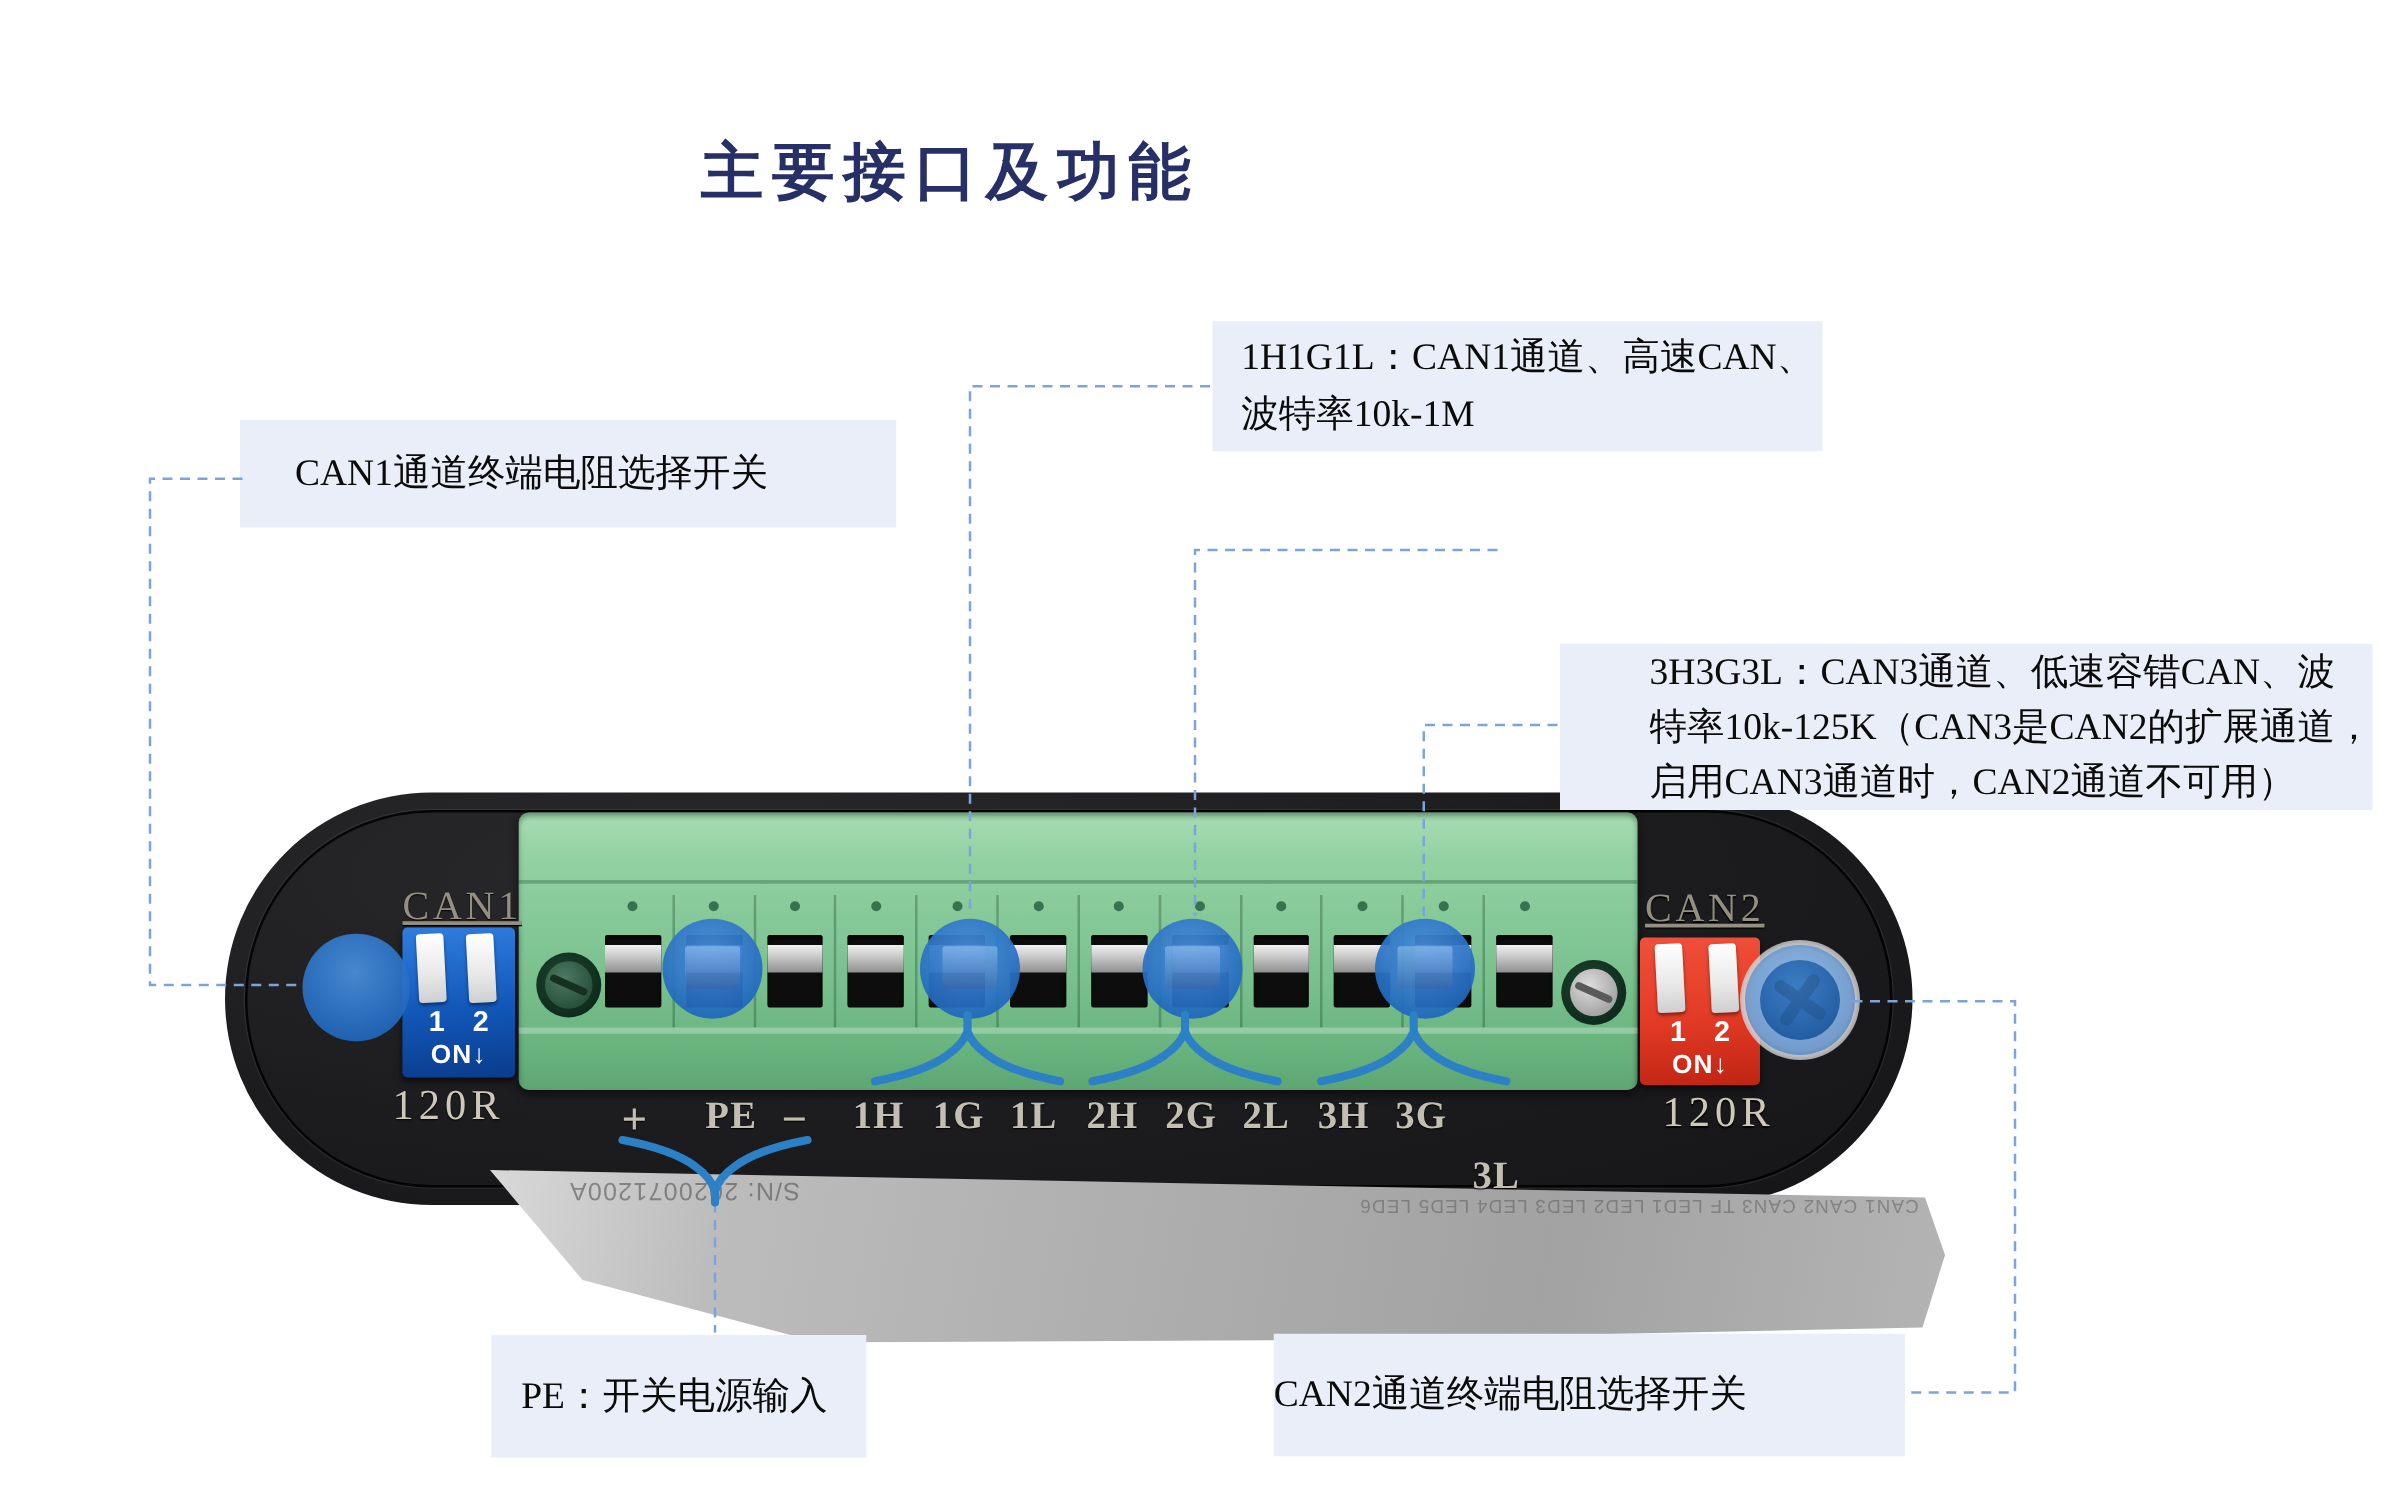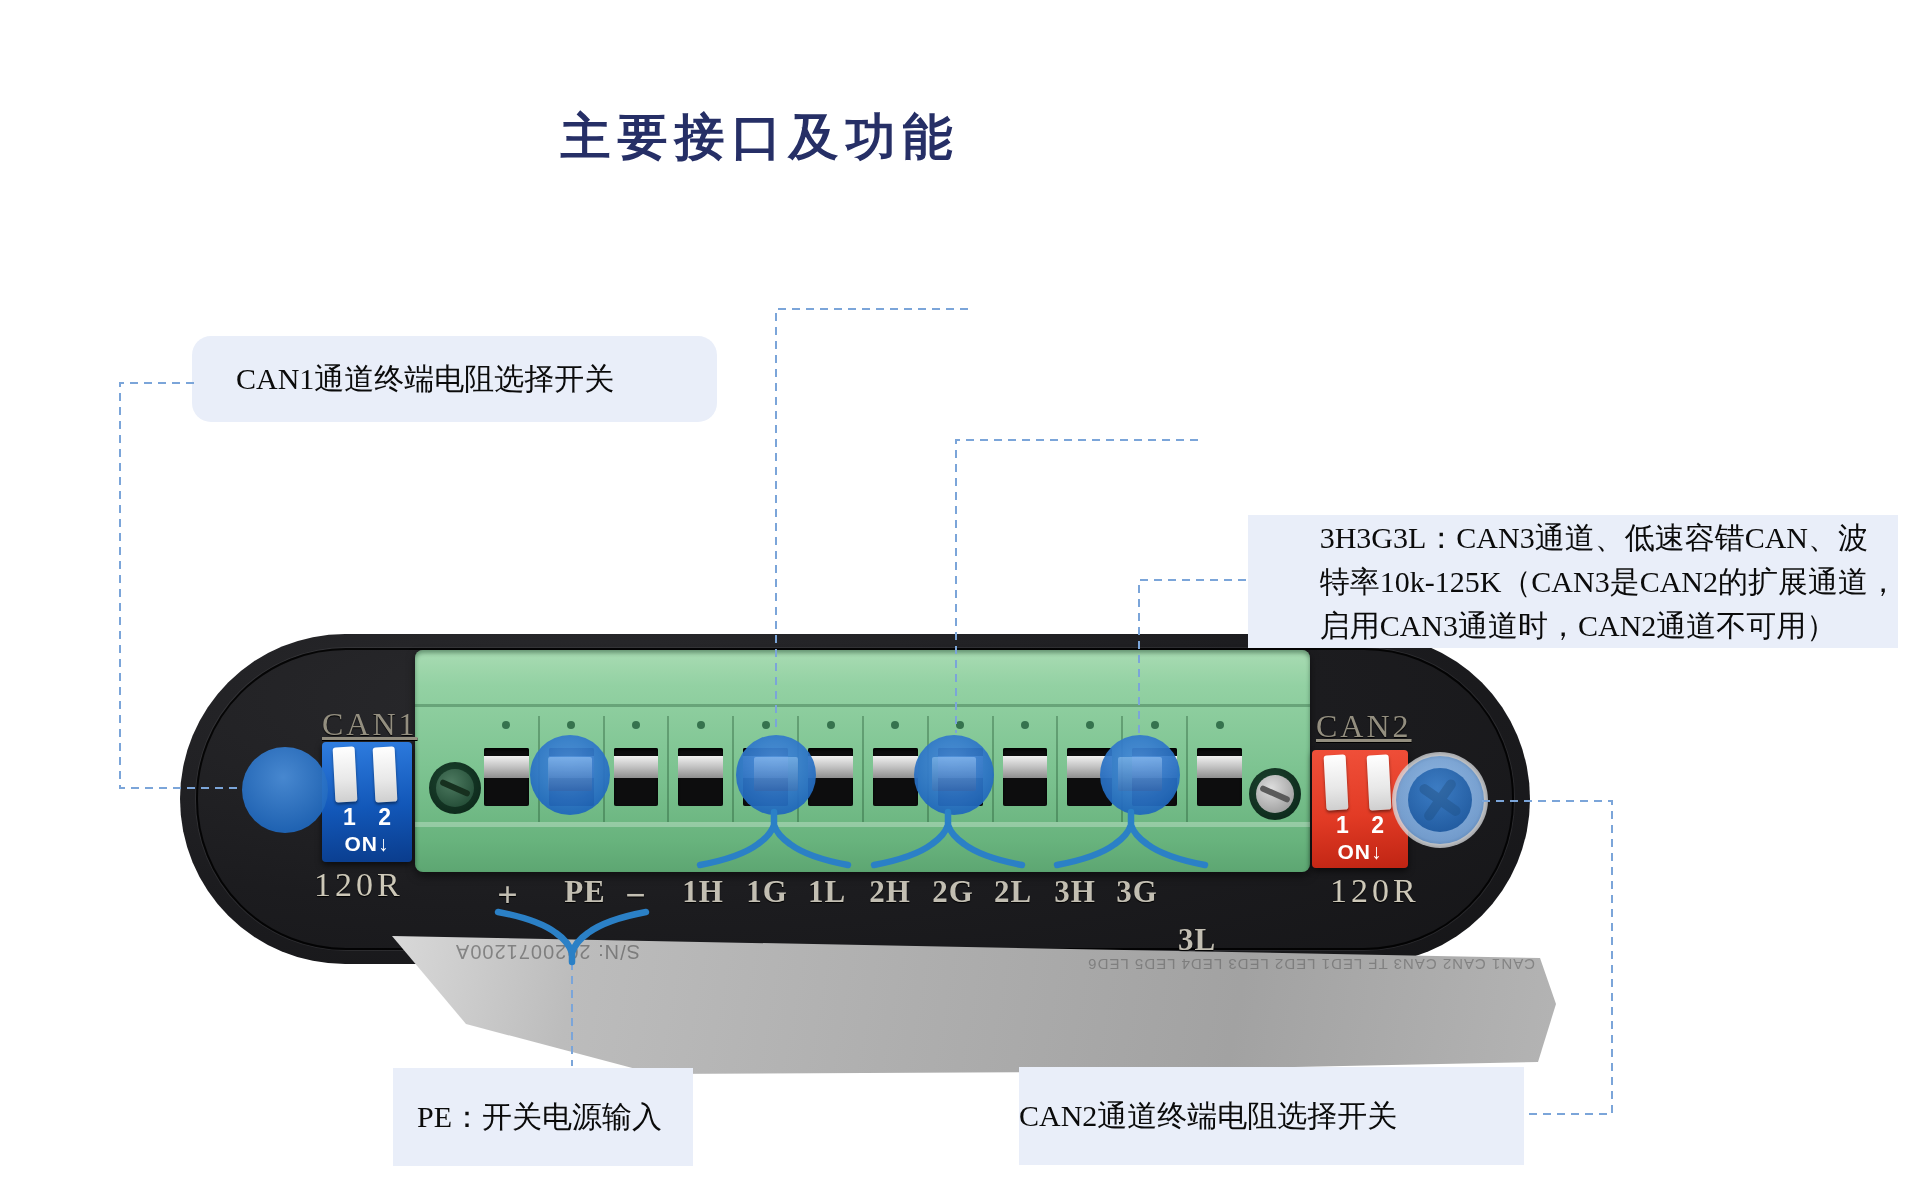--- a/index.html
+++ b/index.html
@@ -238,24 +238,28 @@
       </div>
     <div class="abs hl-circle" style="left:914px;top:735px;width:80px;height:80px;">
         <div class="clamp"></div>
       </div>
     <div class="abs hl-circle" style="left:1100px;top:735px;width:80px;height:80px;">
         <div class="clamp"></div>
       </div>
     <div class="abs hl-circle" style="left:1396px;top:756px;width:88px;height:88px;opacity:.55;"></div>
   </div>
 
-  <div class="abs callout" style="left:192px;top:336px;width:525px;height:86px;padding-left:44px;border-radius:19px;">
+  <div class="abs callout" style="left:192px;top:336px;width:525px;height:86px;padding-left:44px;">
     <span>CAN1通道终端电阻选择开关</span>
   </div>
 
+  <div class="abs callout" style="left:970px;top:257px;width:488px;height:104px;padding-left:23px;line-height:46px;">
+    <span>1H1G1L：CAN1通道、高速CAN、
+波特率10k-1M</span>
+  </div>
 
 
   <div class="abs callout" style="left:1248px;top:515px;width:650px;height:133px;padding-left:20px;line-height:44px;justify-content:flex-end;">
     <span>3H3G3L：CAN3通道、低速容错CAN、波
 特率10k-125K（CAN3是CAN2的扩展通道，
 启用CAN3通道时，CAN2通道不可用）</span>
   </div>
 
   <div class="abs callout" style="left:393px;top:1068px;width:300px;height:98px;padding-left:24px;">
     <span>PE：开关电源输入</span>

